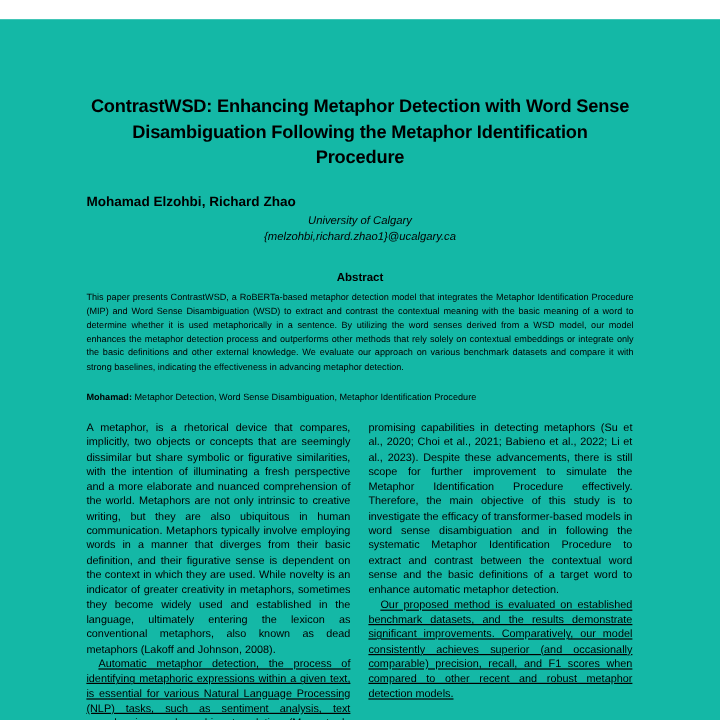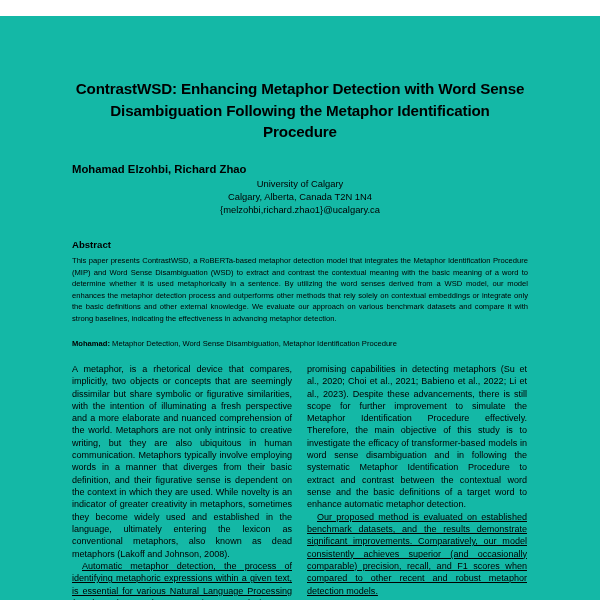--- a/index.html
+++ b/index.html
@@ -41,24 +41,26 @@
     text-align: left;
     font-size: 11.3px;
     font-weight: bold;
     line-height: 1.3;
   }
   .affil {
     text-align: center;
     font-size: 9.4px;
     line-height: 1.38;
     margin-top: 2px;
+    font-style: italic;
   }
   .affil div { margin: 0; }
 
   .abstract-head {
+    text-align: center;
     font-size: 9.6px;
     font-weight: bold;
     margin-top: 22px;
     margin-bottom: 5px;
   }
   .abstract-body {
     font-size: 7.6px;
     line-height: 1.52;
     text-align: justify;
     text-justify: inter-word;
@@ -109,21 +111,20 @@
 </head>
 <body>
 
 <div class="page">
 
   <div class="title-block">
     <h1 class="paper-title">ContrastWSD: Enhancing Metaphor Detection with Word Sense Disambiguation Following the Metaphor Identification Procedure</h1>
     <div class="authors">Mohamad Elzohbi, Richard Zhao</div>
     <div class="affil">
       <div>University of Calgary</div>
-      <div>Calgary, Alberta, Canada T2N 1N4</div>
       <div>{melzohbi,richard.zhao1}@ucalgary.ca</div>
     </div>
   </div>
 
   <div class="abstract-head">Abstract</div>
   <div class="abstract-body">This paper presents ContrastWSD, a RoBERTa-based metaphor detection model that integrates the Metaphor Identification Procedure (MIP) and Word Sense Disambiguation (WSD) to extract and contrast the contextual meaning with the basic meaning of a word to determine whether it is used metaphorically in a sentence. By utilizing the word senses derived from a WSD model, our model enhances the metaphor detection process and outperforms other methods that rely solely on contextual embeddings or integrate only the basic definitions and other external knowledge. We evaluate our approach on various benchmark datasets and compare it with strong baselines, indicating the effectiveness in advancing metaphor detection.</div>
 
   <div class="keywords">
     <span class="kw-label">Mohamad:</span><span> Metaphor Detection, Word Sense Disambiguation, Metaphor Identification Procedure</span>
   </div>

